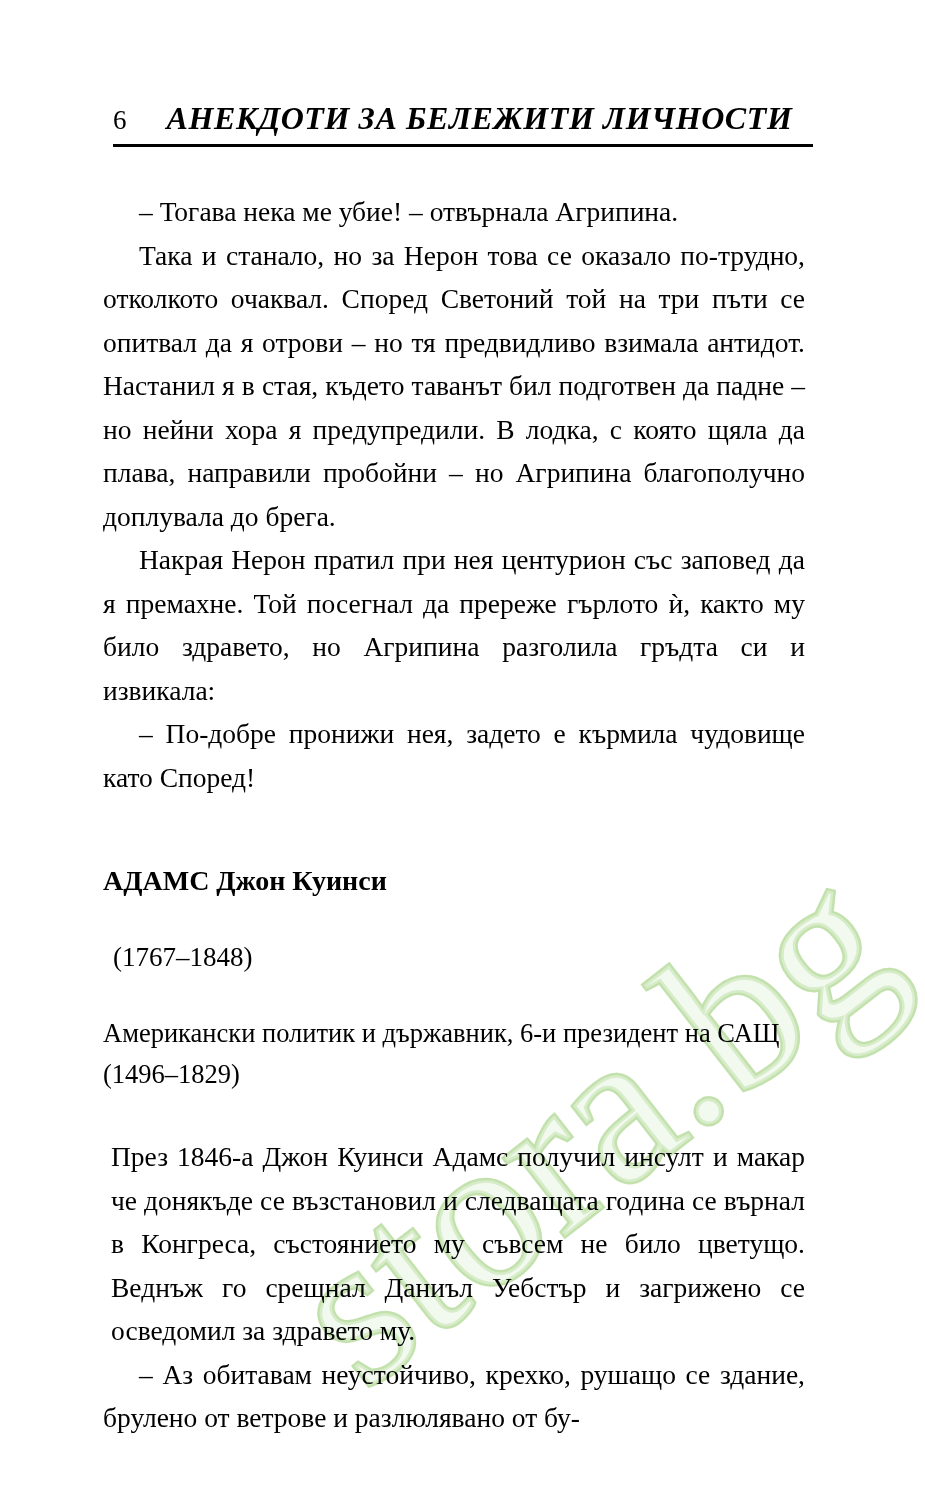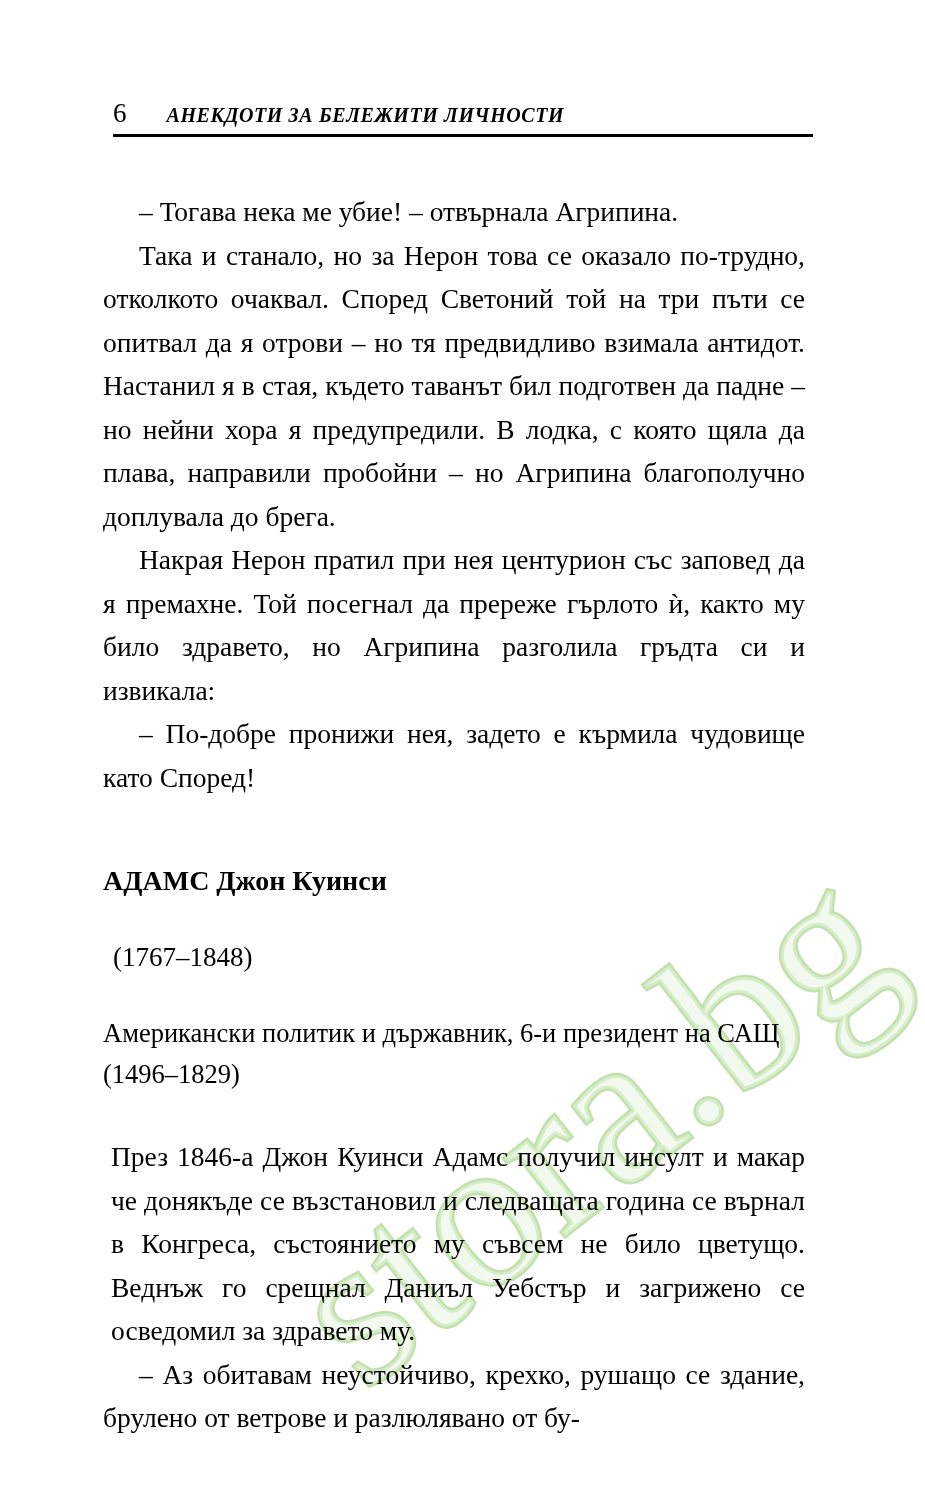--- a/index.html
+++ b/index.html
@@ -50,21 +50,21 @@
     display: flex;
     align-items: baseline;
     gap: 40px;
   }
   .folio {
     font-size: 27px;
     font-family: "Liberation Serif", serif;
     line-height: 1;
   }
   .running-title {
-    font-size: 20px;
+    font-size: 32px;
     font-style: italic;
     font-weight: bold;
     letter-spacing: 0.6px;
     font-family: "Liberation Serif", serif;
   }
   .header-rule {
     margin-top: 7px;
     height: 3px;
     background: #000;
     width: 700px;

